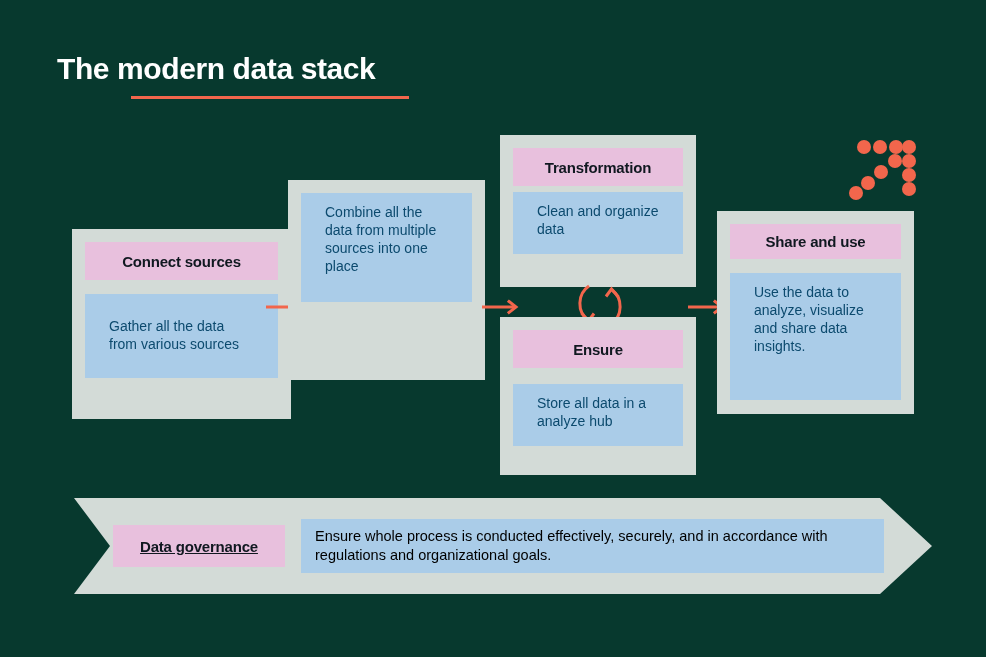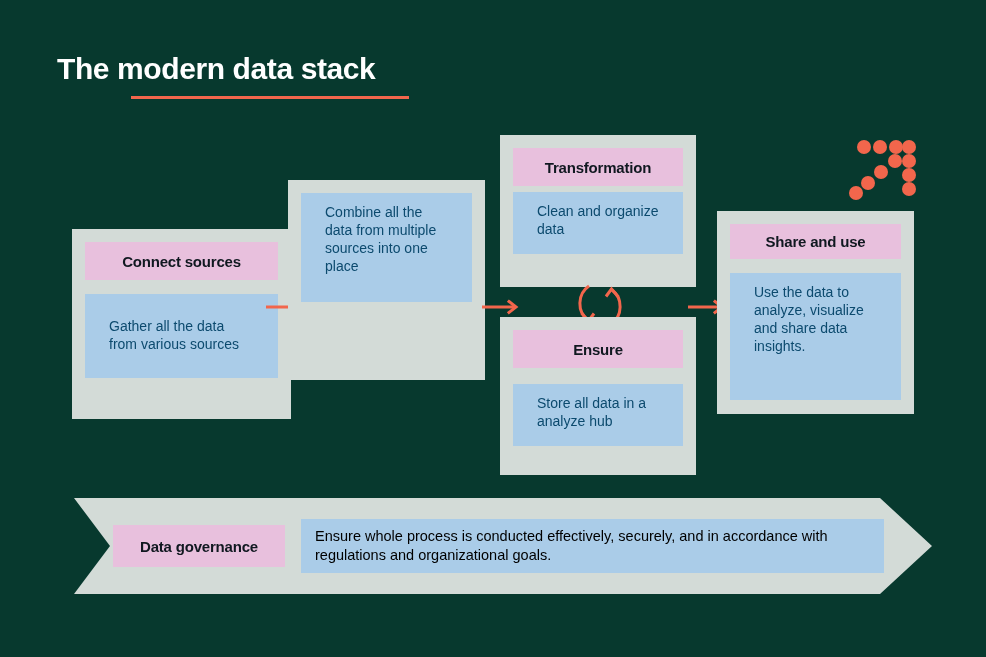--- a/index.html
+++ b/index.html
@@ -148,20 +148,21 @@
     height: 42px;
     background: #e8c0dd;
     color: #101820;
     font-size: 15px;
     font-weight: bold;
     letter-spacing: -0.2px;
     display: flex;
     align-items: center;
     justify-content: center;
     box-sizing: border-box;
+    text-decoration: underline;
   }
   #governance-text {
     position: absolute;
     left: 227px;
     top: 21px;
     width: 583px;
     height: 54px;
     background: #aacce8;
     color: #000000;
     font-size: 14.5px;

